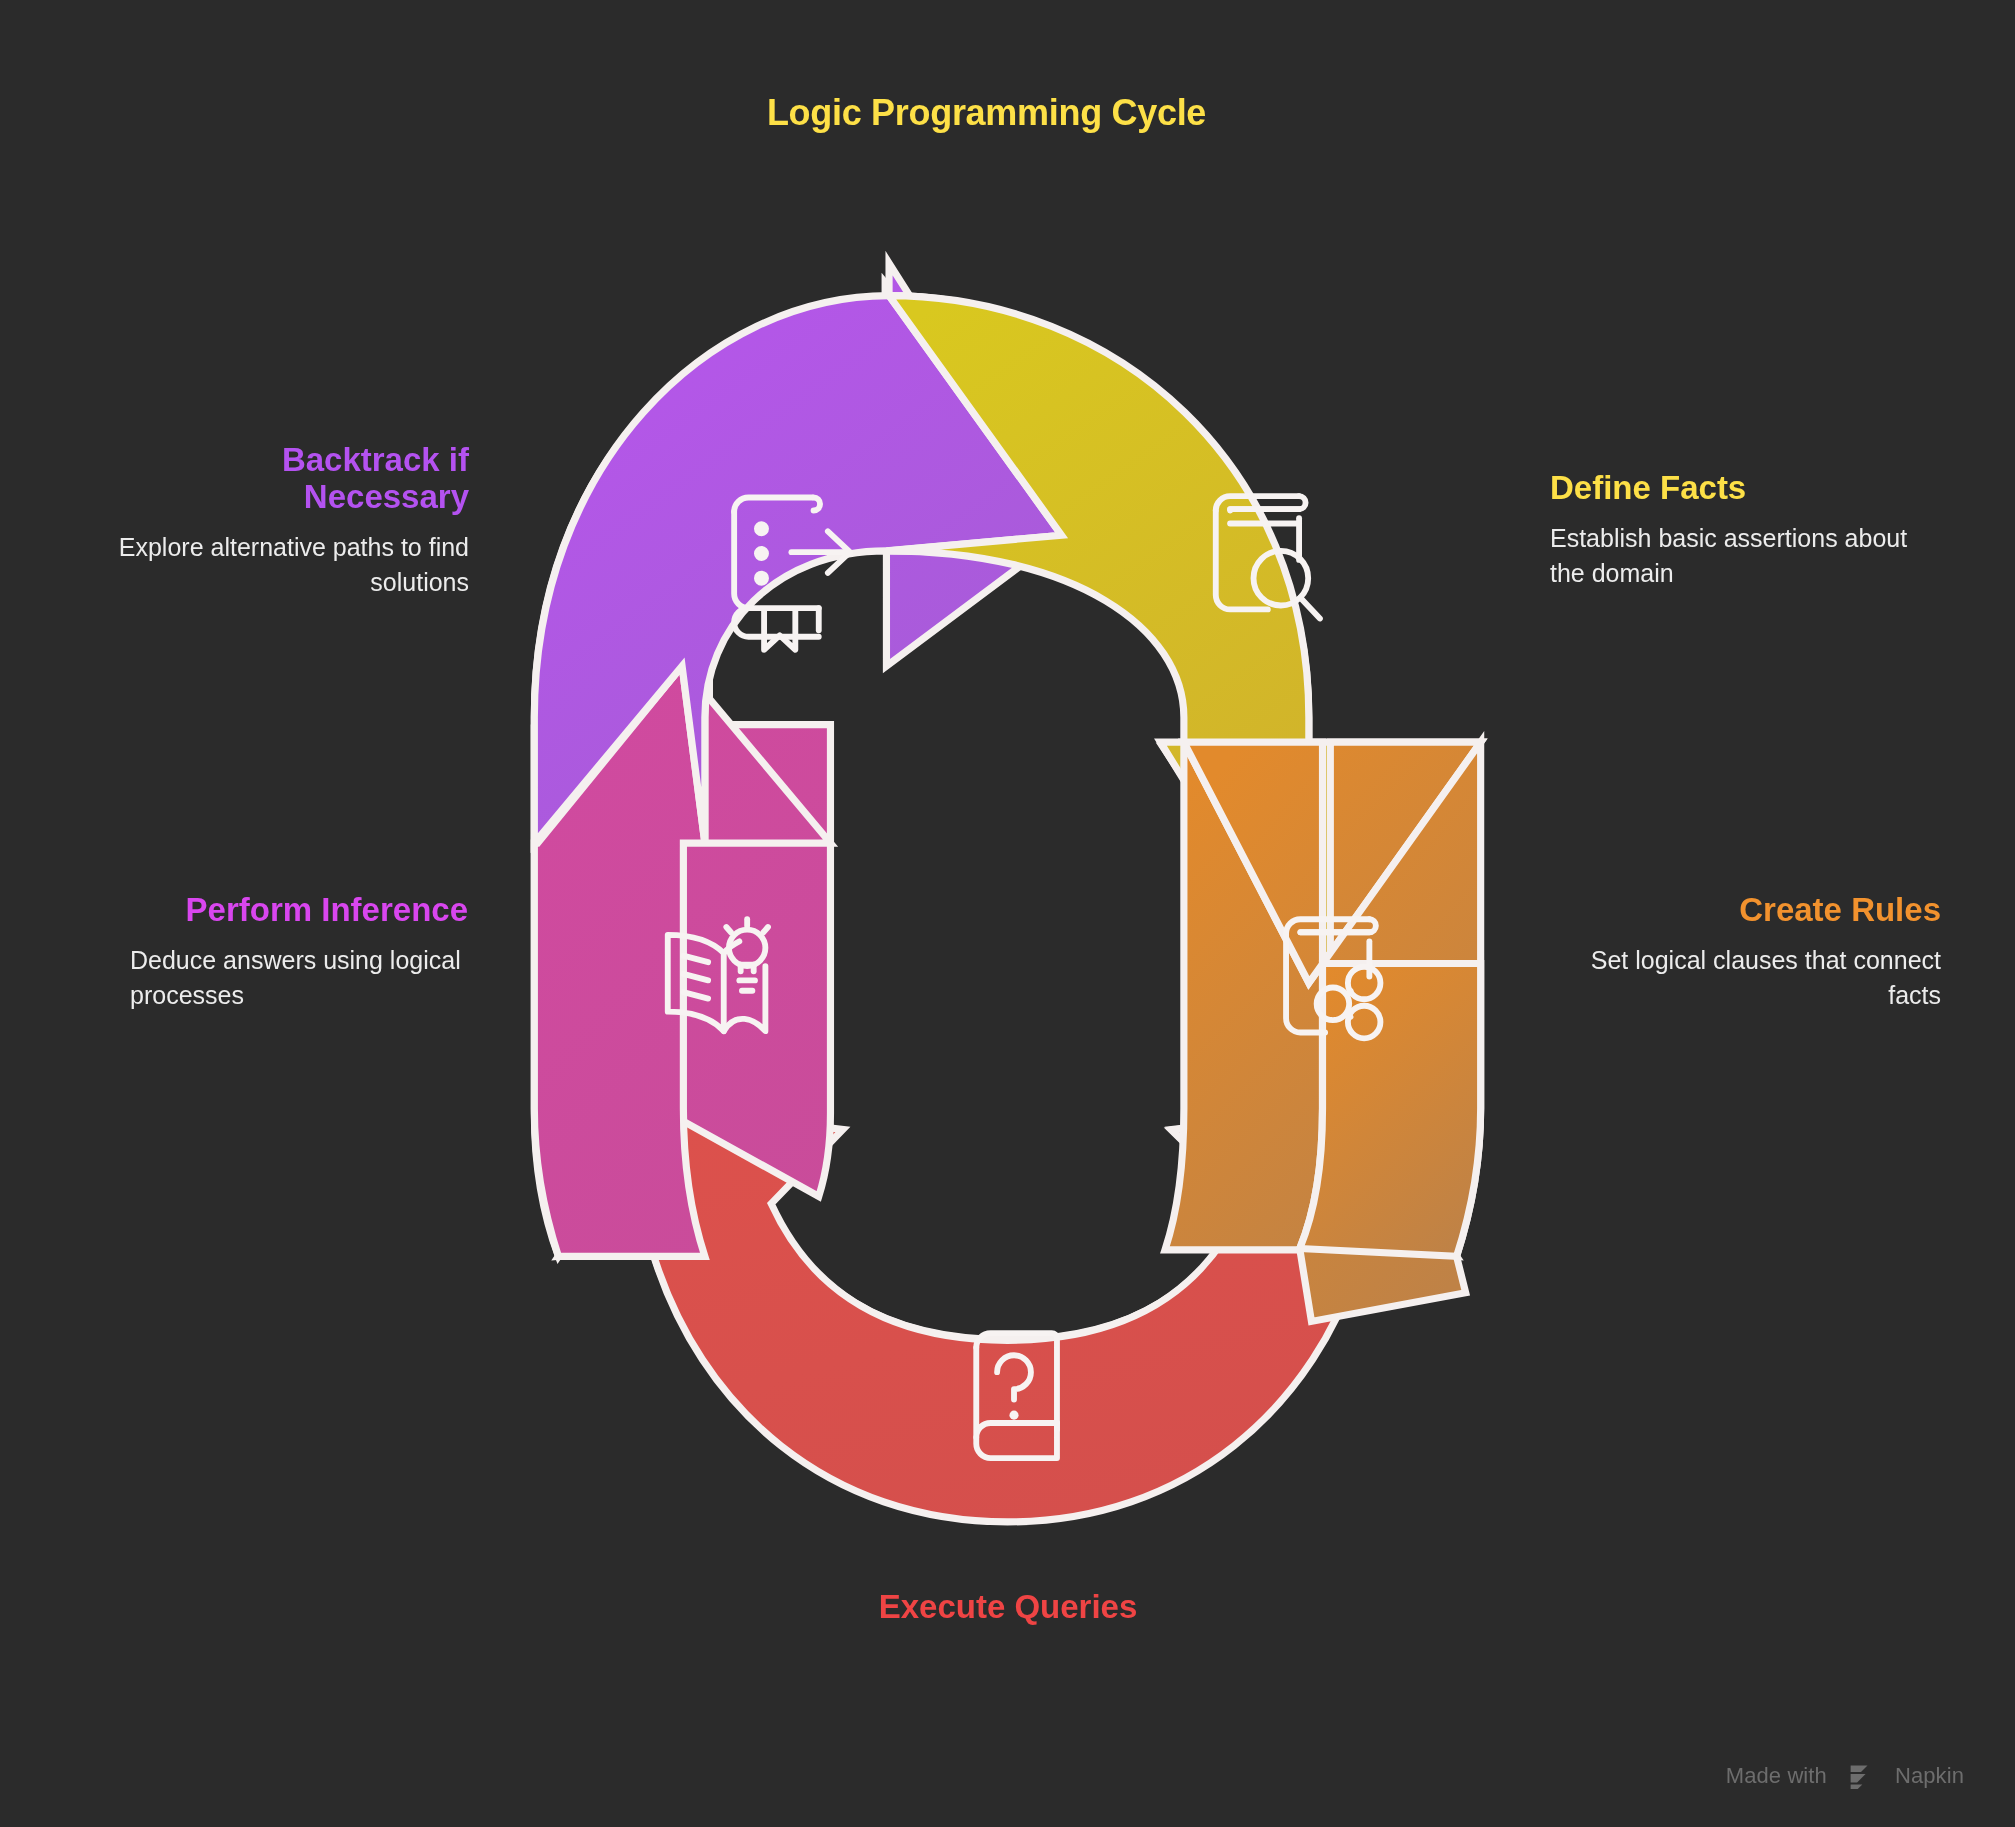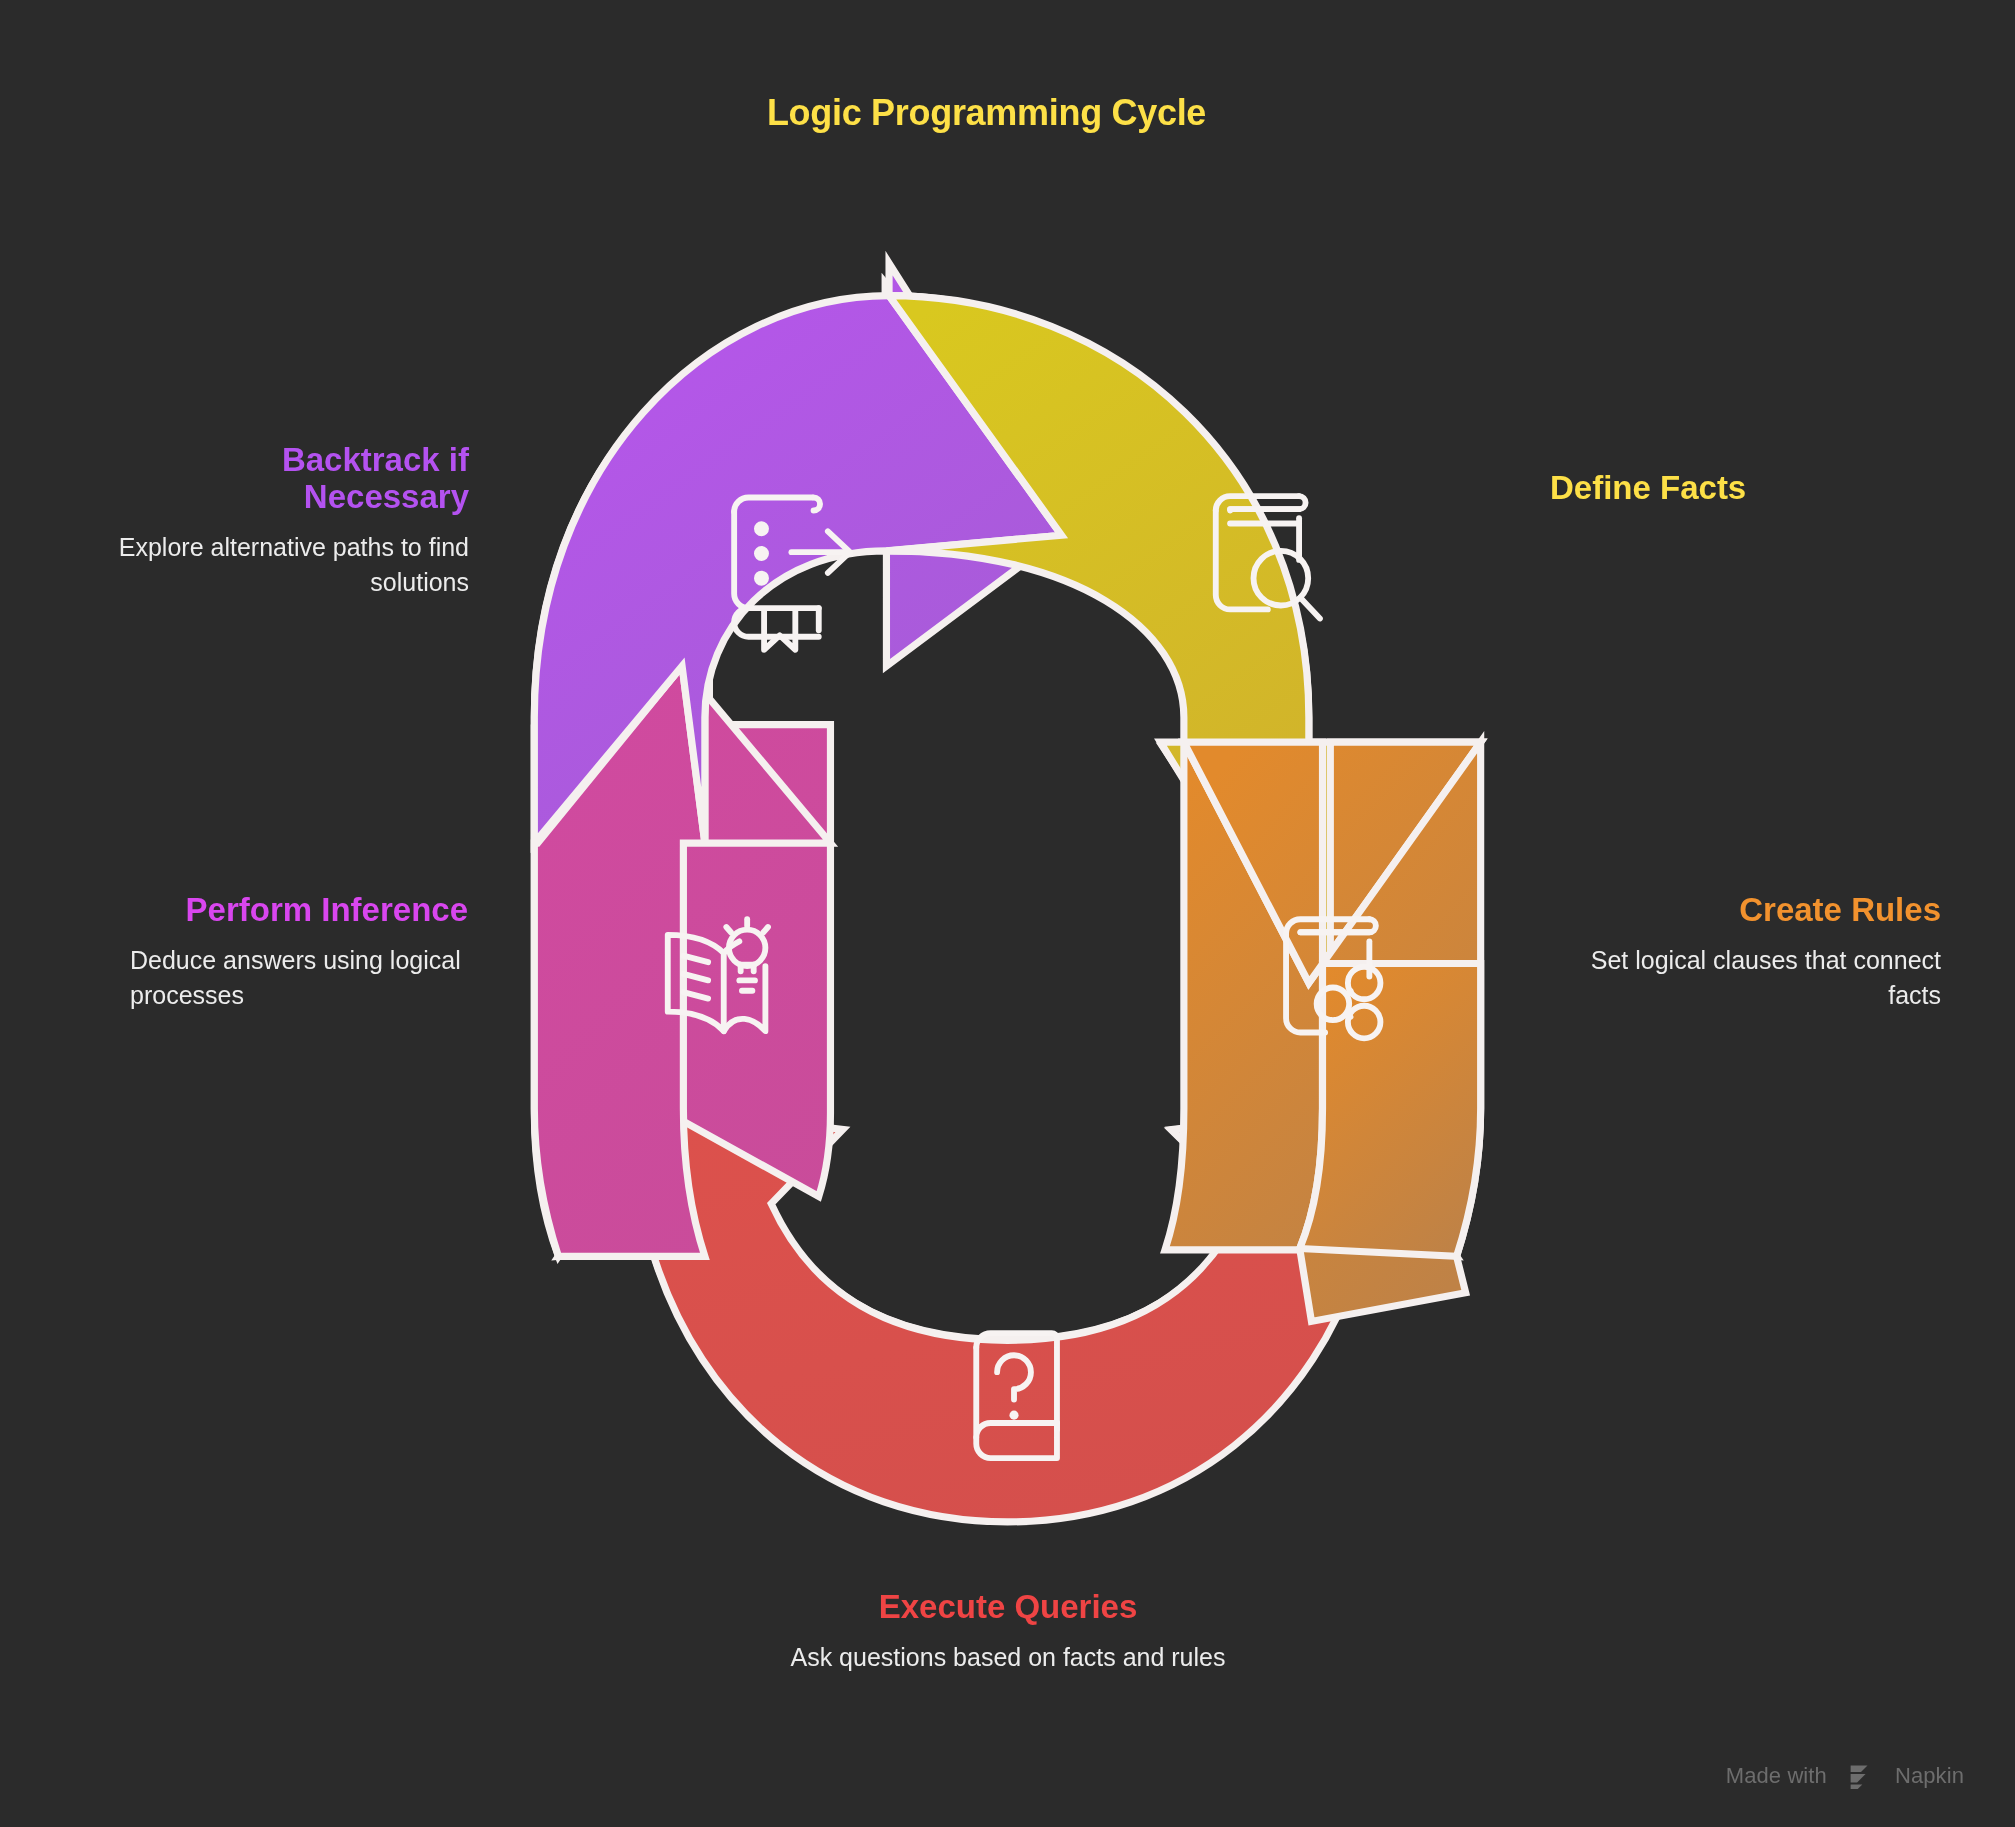--- a/index.html
+++ b/index.html
@@ -332,30 +332,30 @@
   <p class="label-desc">Explore alternative paths to find solutions</p>
 </div>
 
 <div class="label-block" id="label-inference">
   <div class="label-title" style="color:#d946ef;">Perform Inference</div>
   <p class="label-desc">Deduce answers using logical processes</p>
 </div>
 
 <div class="label-block" id="label-facts">
   <div class="label-title" style="color:#fde047;">Define Facts</div>
+  <p class="label-desc">Establish basic assertions about the domain</p>
 </div>
 
 <div class="label-block" id="label-rules">
   <div class="label-title" style="color:#f2922e;">Create Rules</div>
   <p class="label-desc">Set logical clauses that connect facts</p>
 </div>
 
 <div class="label-block" id="label-queries">
   <div class="label-title" style="color:#ef4444;">Execute Queries</div>
-  <p class="label-desc">Ask questions based on facts and rules</p>
 </div>
 
 <div id="watermark">
   <span>Made with</span>
   <span>
     <svg width="26" height="26" viewBox="0 0 40 40">
       <g fill="#6d6d6d">
         <path d="M4,4 L30,4 L20,14 L4,14 Z"></path>
         <path d="M4,17 L27,17 L14,30 L4,30 Z"></path>
         <path d="M4,33 L22,33 L10,45 L4,45 Z"></path>

